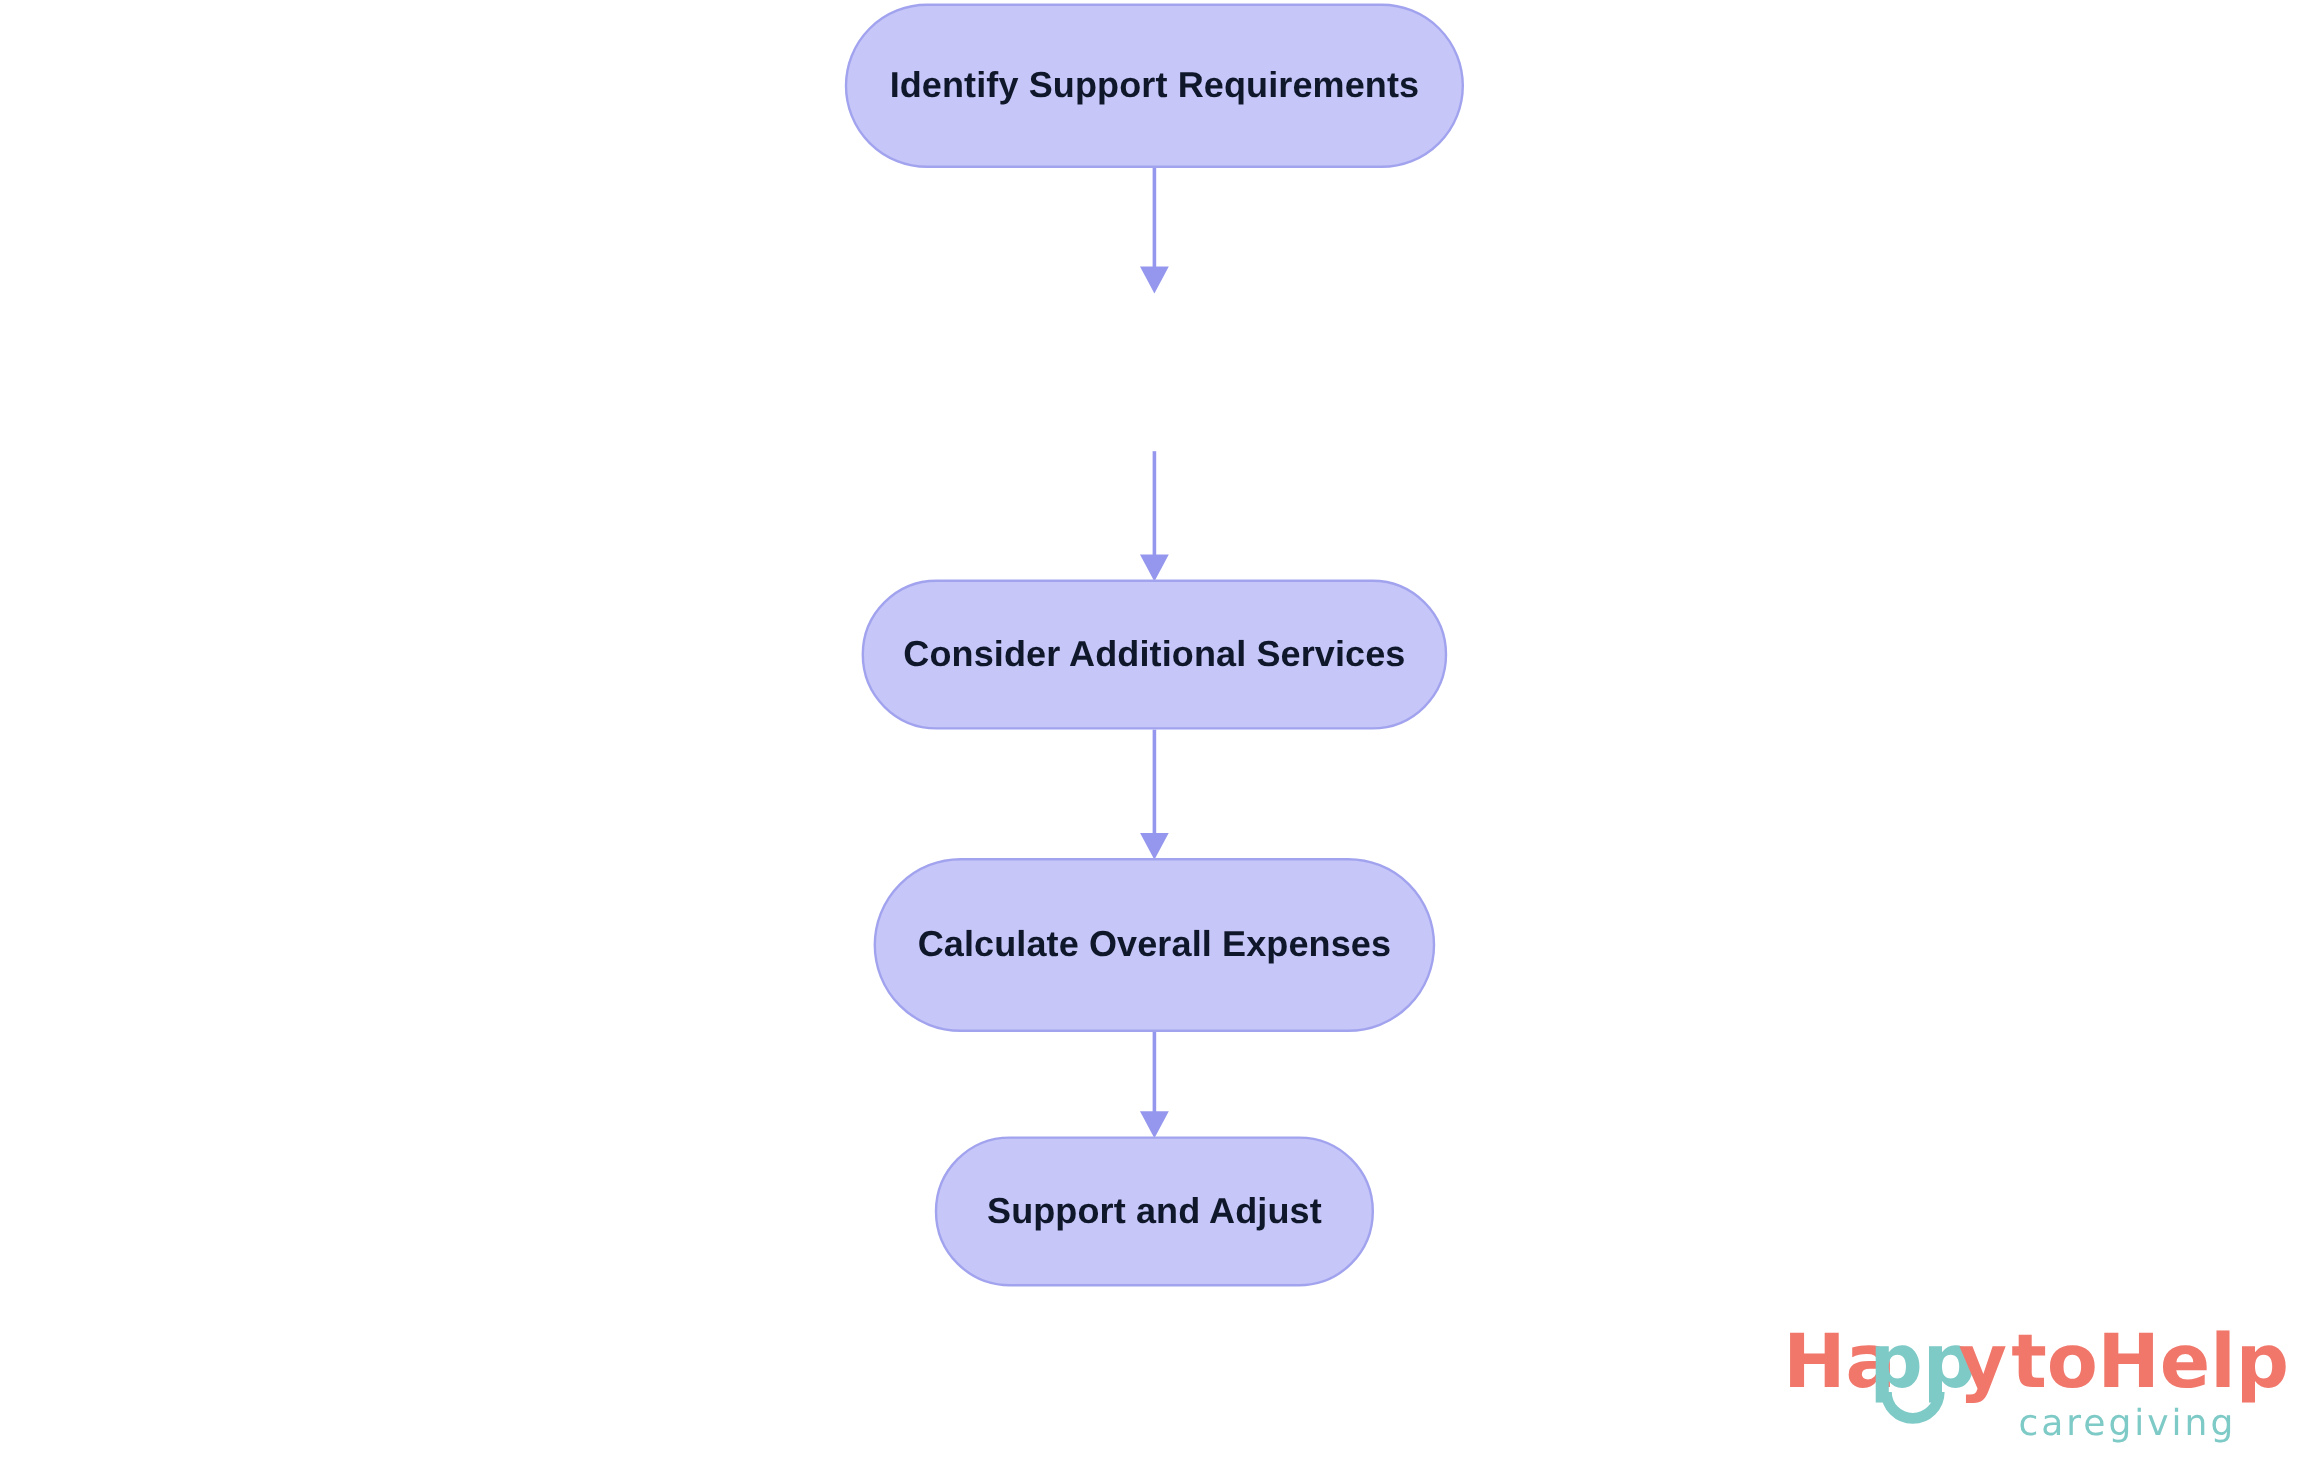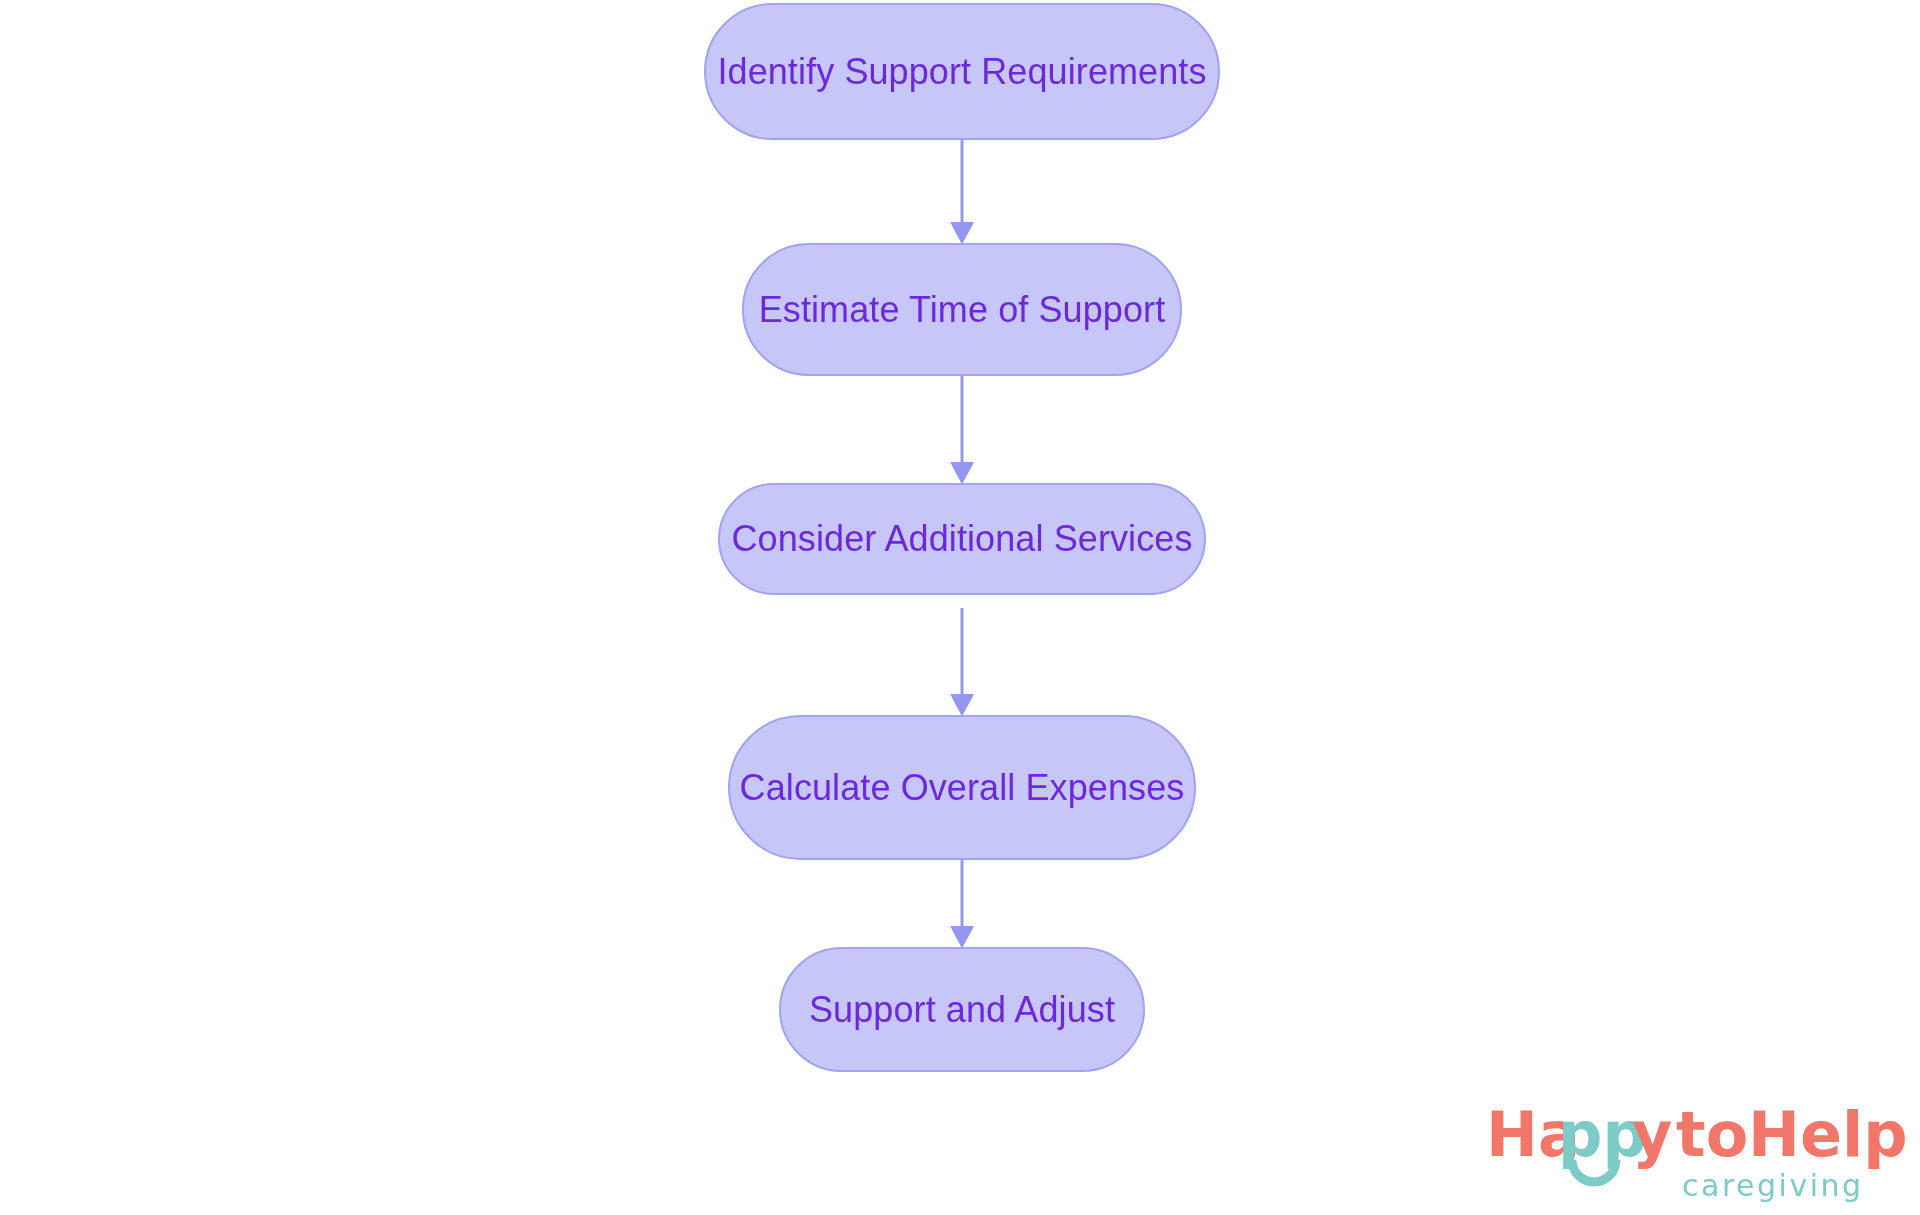--- a/index.html
+++ b/index.html
@@ -37,24 +37,24 @@
     box-sizing: border-box;
     background: #c6c6f8;
     border: 2px solid #a2a3ee;
     border-radius: 999px;
     display: flex;
     align-items: center;
     justify-content: center;
   }
 
   .node-label {
-    color: #6d28d9;
+    color: #0f172a;
     font-family: "Liberation Sans", sans-serif;
-    font-size: 36px;
-    font-weight: 400;
+    font-size: 30px;
+    font-weight: 700;
     letter-spacing: 0.1px;
     white-space: nowrap;
     line-height: 1;
   }
 
   
   #brand-logo {
     position: absolute;
     left: 1486px;
     top: 1094px;
@@ -98,25 +98,22 @@
     </g>
     <g>
       <line x1="962" y1="840" x2="962" y2="932" stroke="#9597ee" stroke-width="3" marker-end="url(#arrowhead)"></line>
     </g>
   </svg>
 
   <div class="node" style="left:704px; top:3px; width:516px; height:137px;">
     <span class="node-label">Identify Support Requirements</span>
   </div>
 
-  <div class="node" style="left:742px; top:243px; width:440px; height:133px;">
-    <span class="node-label">Estimate Time of Support</span>
-  </div>
 
-  <div class="node" style="left:718px; top:483px; width:488px; height:112px;text-align:center;">
+  <div class="node" style="left:718px; top:483px; width:488px; height:125px;text-align:center;">
     <span class="node-label">Consider Additional Services</span>
   </div>
 
   <div class="node" style="left:728px; top:715px; width:468px; height:145px;">
     <span class="node-label">Calculate Overall Expenses</span>
   </div>
 
   <div class="node" style="left:779px; top:947px; width:366px; height:125px;">
     <span class="node-label">Support and Adjust</span>
   </div>

